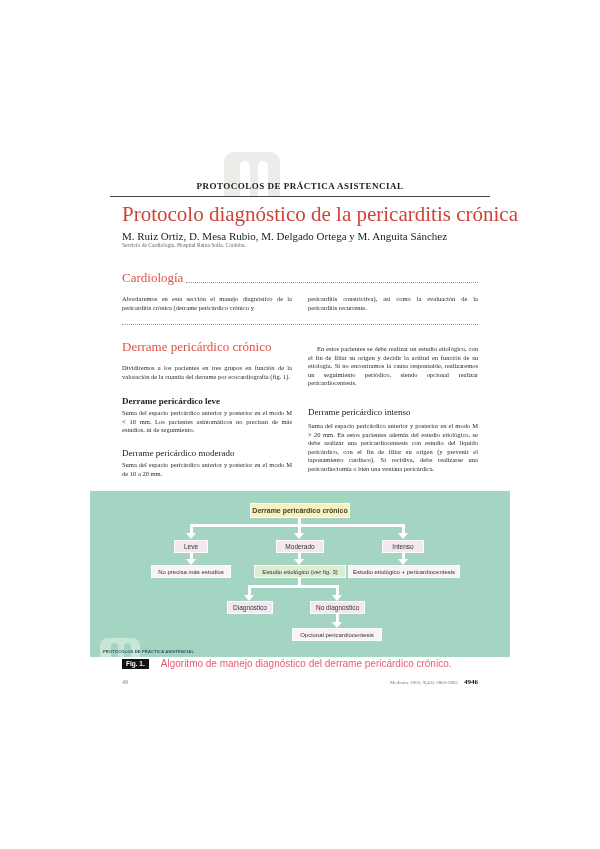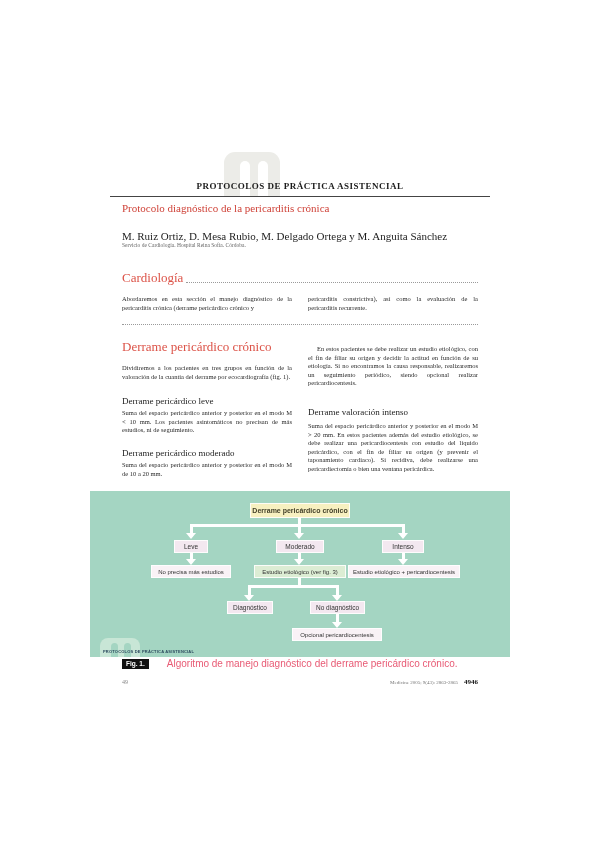--- a/index.html
+++ b/index.html
@@ -10,21 +10,21 @@
   
   .deco{position:absolute;background:#ecece8;border-radius:11px 11px 0 0;}
   .deco .slot{position:absolute;background:#ffffff;border-radius:5px 5px 0 0;top:9px;bottom:0;width:10px;}
   .deco-green{position:absolute;background:#c8e6d6;border-radius:8px 8px 0 0;}
   .deco-green .slot{position:absolute;background:#a4d5c2;border-radius:4px 4px 0 0;top:5px;bottom:0;width:7px;}
 
   .series-header{left:122px;top:181px;width:356px;text-align:center;
        font-weight:bold;font-size:9px;letter-spacing:0.5px;color:#1b1b1b;}
   .header-rule{left:110px;top:196px;width:380px;border-top:1.2px solid #444;}
 
-  .article-title{left:122px;top:202px;width:360px;font-size:11px;color:#cf4238;white-space:nowrap;}
+  .article-title{left:122px;top:202px;width:360px;font-size:21px;color:#cf4238;white-space:nowrap;}
   .authors{left:122px;top:230px;width:356px;font-size:11px;color:#1d1d1d;}
   .affiliation{left:122px;top:242px;width:356px;font-size:5.5px;color:#666;}
 
   .sec-head{font-size:13px;color:#dc5348;}
   .intro-row{left:122px;top:270px;width:356px;display:flex;align-items:flex-end;}
   .leader{flex:1;border-bottom:1px dotted #9a9a9a;margin:0 0 3px 3px;height:0;}
   .dotted-rule{left:122px;top:324px;width:356px;border-bottom:1px dotted #9a9a9a;}
 
   .body-text{font-size:6.5px;line-height:1.32;text-align:justify;color:#2a2a2a;}
   .indent{text-indent:9px;}
@@ -43,21 +43,21 @@
   .n-act{background:#f9f2f6;}
   .n-hl{background:#dcedd4;font-size:6px;}
   .n-sm{font-size:6px;}
   .vline{position:absolute;width:3px;background:#ffffff;}
   .hline{position:absolute;height:3px;background:#ffffff;}
   .ah{position:absolute;width:0;height:0;border-left:5px solid transparent;
       border-right:5px solid transparent;border-top:6px solid #ffffff;}
   .watermark-text{position:absolute;left:13px;top:158px;font-family:"Liberation Sans",sans-serif;
       font-size:4px;font-weight:bold;color:#2c4a5e;letter-spacing:0.2px;white-space:nowrap;}
 
-  .caption-row{left:122px;top:658px;width:380px;display:flex;align-items:center;gap:18px;}
+  .caption-row{left:122px;top:658px;width:380px;display:flex;align-items:center;gap:12px;}
   .fig-badge{background:#111;color:#fff;font-family:"Liberation Sans",sans-serif;
       font-weight:bold;font-size:6.5px;padding:1.5px 4px;}
   .fig-caption{font-family:"Liberation Sans",sans-serif;font-size:10px;color:#e85a74;}
 
   .footer-left{left:122px;top:679px;font-size:6px;color:#888;}
   .footer-right{left:122px;top:678px;width:356px;text-align:right;font-size:5px;color:#777;}
   .footer-right b{font-size:7px;color:#111;margin-left:6px;}
 </style>
 </head>
 <body>
@@ -78,27 +78,27 @@
   <span class="sec-head">Cardiología</span>
   <span class="leader"></span>
 </div>
 <div class="abs body-text" style="left:122px;top:295px;width:170px;">Abordaremos en esta sección el manejo diagnóstico de la pericarditis crónica (derrame pericárdico crónico y</div>
 <div class="abs body-text" style="left:308px;top:295px;width:170px;">pericarditis constrictiva), así como la evaluación de la pericarditis recurrente.</div>
 <div class="abs dotted-rule"></div>
 
 <div class="abs sec-head" style="left:122px;top:339px;">Derrame pericárdico crónico</div>
 
 <div class="abs body-text colL" style="top:364px;">Dividiremos a los pacientes en tres grupos en función de la valoración de la cuantía del derrame por ecocardiografía (fig. 1).</div>
-<div class="abs sub-head colL" style="top:396px;">Derrame pericárdico leve</div>
+<div class="abs sub-head colL" style="top:396px;font-weight:bold;">Derrame pericárdico leve</div>
 <div class="abs body-text colL" style="top:409px;">Suma del espacio pericárdico anterior y posterior en el modo M &lt; 10 mm. Los pacientes asintomáticos no precisan de más estudios, ni de seguimiento.</div>
 <div class="abs sub-head colL" style="top:448px;">Derrame pericárdico moderado</div>
 <div class="abs body-text colL" style="top:461px;">Suma del espacio pericárdico anterior y posterior en el modo M de 10 a 20 mm.</div>
 
 <div class="abs body-text indent colR" style="top:345px;">En estos pacientes se debe realizar un estudio etiológico, con el fin de filiar su origen y decidir la actitud en función de su etiología. Si no encontramos la causa responsable, realizaremos un seguimiento periódico, siendo opcional realizar pericardiocentesis.</div>
-<div class="abs sub-head colR" style="top:407px;">Derrame valoración intenso</div>
+<div class="abs sub-head colR" style="top:407px;">Derrame pericárdico intenso</div>
 <div class="abs body-text colR" style="top:422px;">Suma del espacio pericárdico anterior y posterior en el modo M &gt; 20 mm. En estos pacientes además del estudio etiológico, se debe realizar una pericardiocentesis con estudio del líquido pericárdico, con el fin de filiar su origen (y prevenir el taponamiento cardíaco). Si recidiva, debe realizarse una pericardiectomía o bien una ventana pericárdica.</div>
 
 <div class="abs figure-panel">
 
   <div class="fnode n-root" style="left:160px;top:12px;width:100px;">Derrame pericárdico crónico</div>
 
   <div class="vline" style="left:208px;top:27px;height:8px;"></div>
   <div class="hline" style="left:100px;top:33px;width:215px;"></div>
   <div class="vline" style="left:100px;top:33px;height:9px;"></div>
   <div class="vline" style="left:208px;top:33px;height:9px;"></div>

